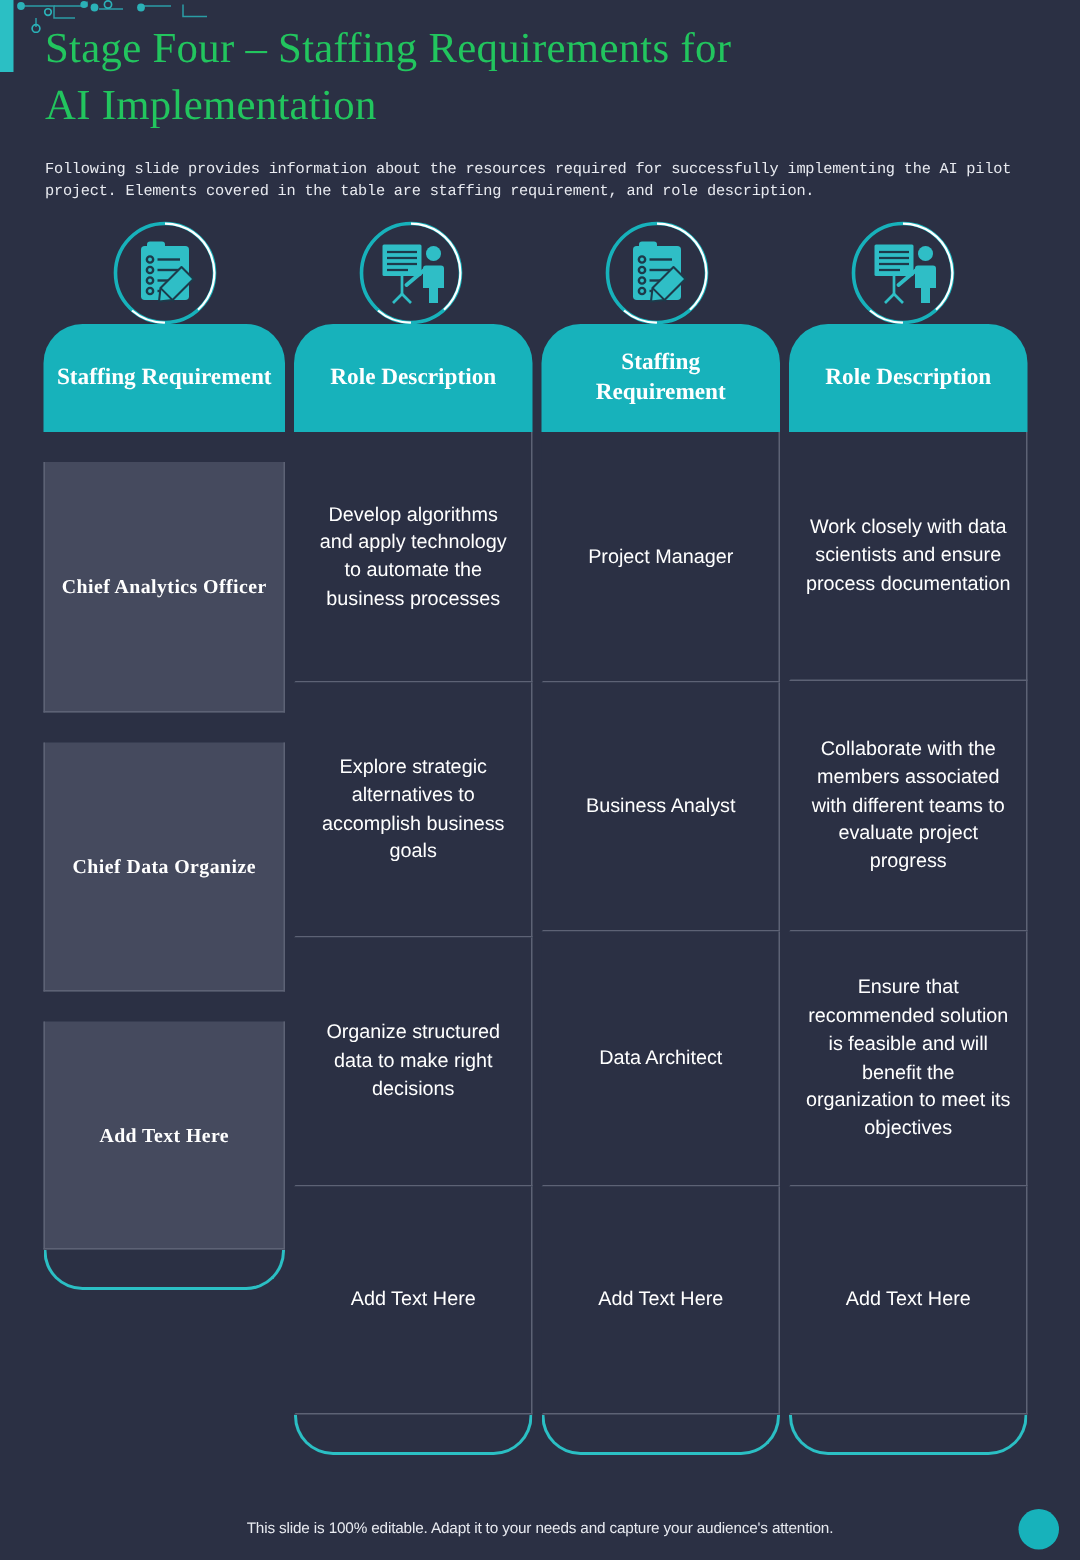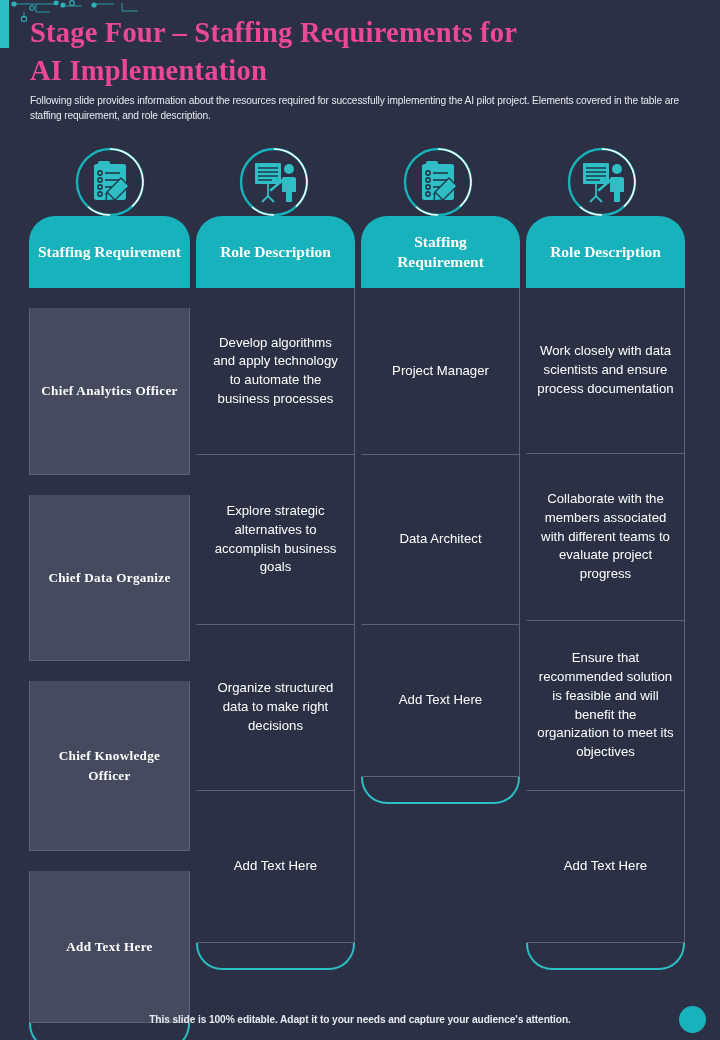--- a/index.html
+++ b/index.html
@@ -36,33 +36,34 @@
 
   
   .title-block {
     position: absolute;
     left: 30px;
     top: 14px;
     width: 660px;
   }
   .slide-title {
     font-family: "Liberation Serif", serif;
-    font-weight: bold;
+    font-weight: normal;
     font-size: 28.5px;
     line-height: 1.33;
-    color: #ec4899;
+    color: #22c55e;
     letter-spacing: .2px;
   }
   .slide-subtitle {
-    margin-top: 4px;
+    margin-top: 17px;
     font-size: 10.2px;
     line-height: 1.45;
     color: #e8eaf0;
     width: 655px;
     letter-spacing: -.15px;
+    font-family: Liberation Mono, monospace;
   }
 
   
   .icon-row {
     position: absolute;
     left: 29px;
     top: 146px;
     width: 662px;
     height: 72px;
   }
@@ -153,21 +154,20 @@
   
   .footer-note {
     position: absolute;
     left: 0;
     top: 1014px;
     width: 720px;
     text-align: center;
     font-size: 10.2px;
     color: #e8eaf0;
     letter-spacing: -.1px;
-    font-weight: bold;
   }
   .footer-dot {
     position: absolute;
     right: 14px;
     top: 1006px;
     width: 27px;
     height: 27px;
     border-radius: 50%;
     background: #17b2bb;
   }
@@ -300,37 +300,37 @@
   </div>
 
 </div>
 
 <div class="table">
 
   <div class="col col-w1 col-staff">
     <div class="col-head">Staffing Requirement</div>
     <div class="cell cell-r0">Chief Analytics Officer</div>
     <div class="cell cell-r1">Chief Data Organize</div>
-    <div class="cell cell-r2">Chief Knowledge Officer</div>
     <div class="cell cell-r3">Add Text Here</div>
     <div class="col-foot"></div>
   </div>
 
   <div class="col col-w2 col-plain">
     <div class="col-head">Role Description</div>
     <div class="cell cell-r0">Develop algorithms and apply technology to automate the business processes</div>
     <div class="cell cell-r2">Explore strategic alternatives to accomplish business goals</div>
     <div class="cell cell-r1">Organize structured data to make right decisions</div>
     <div class="cell cell-r3">Add Text Here</div>
     <div class="col-foot"></div>
   </div>
 
   <div class="col col-w2 col-plain">
     <div class="col-head">Staffing Requirement</div>
     <div class="cell cell-r0">Project Manager</div>
+    <div class="cell cell-r1">Business Analyst</div>
     <div class="cell cell-r2">Data Architect</div>
     <div class="cell cell-r3">Add Text Here</div>
     <div class="col-foot"></div>
   </div>
 
   <div class="col col-w2 col-plain">
     <div class="col-head">Role Description</div>
     <div class="cell cell-r1">Work closely with data scientists and ensure process documentation</div>
     <div class="cell cell-r0">Collaborate with the members associated with different teams to evaluate project progress</div>
     <div class="cell cell-r2">Ensure that recommended solution is feasible and will benefit the organization to meet its objectives</div>

